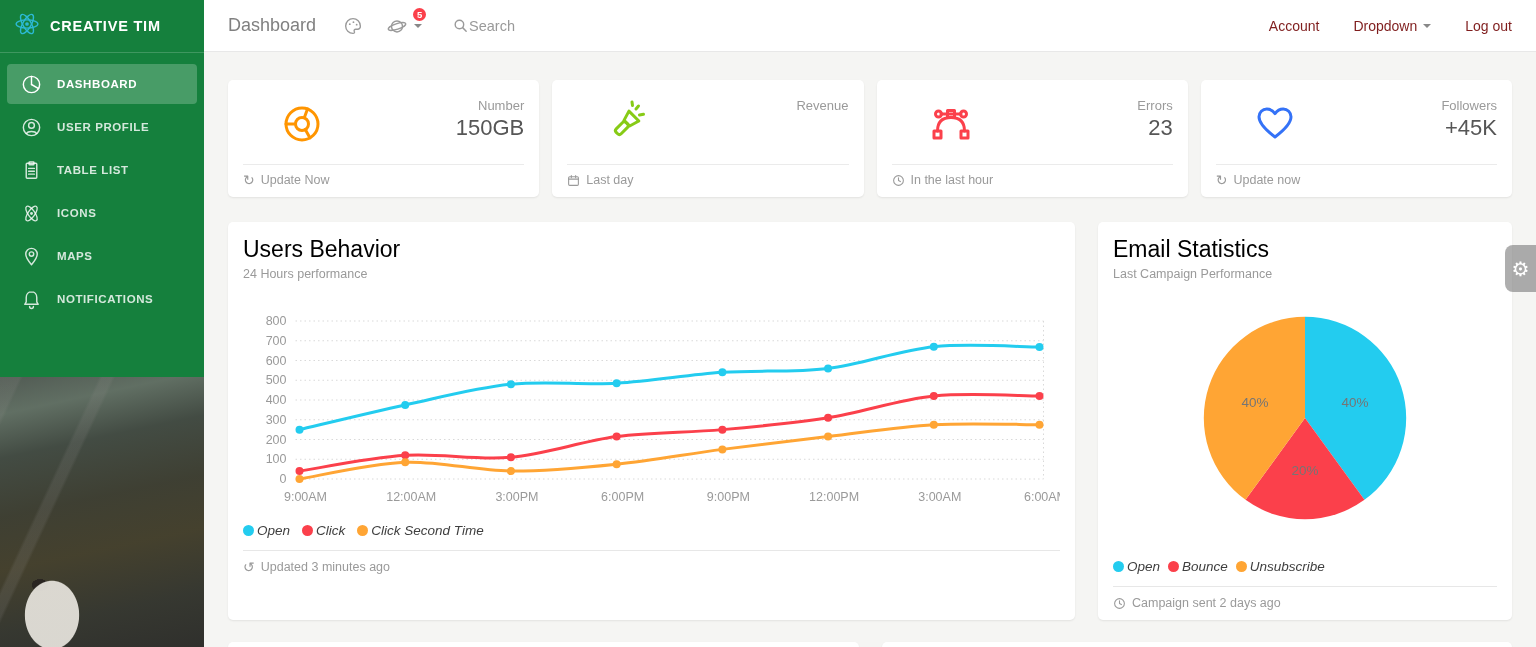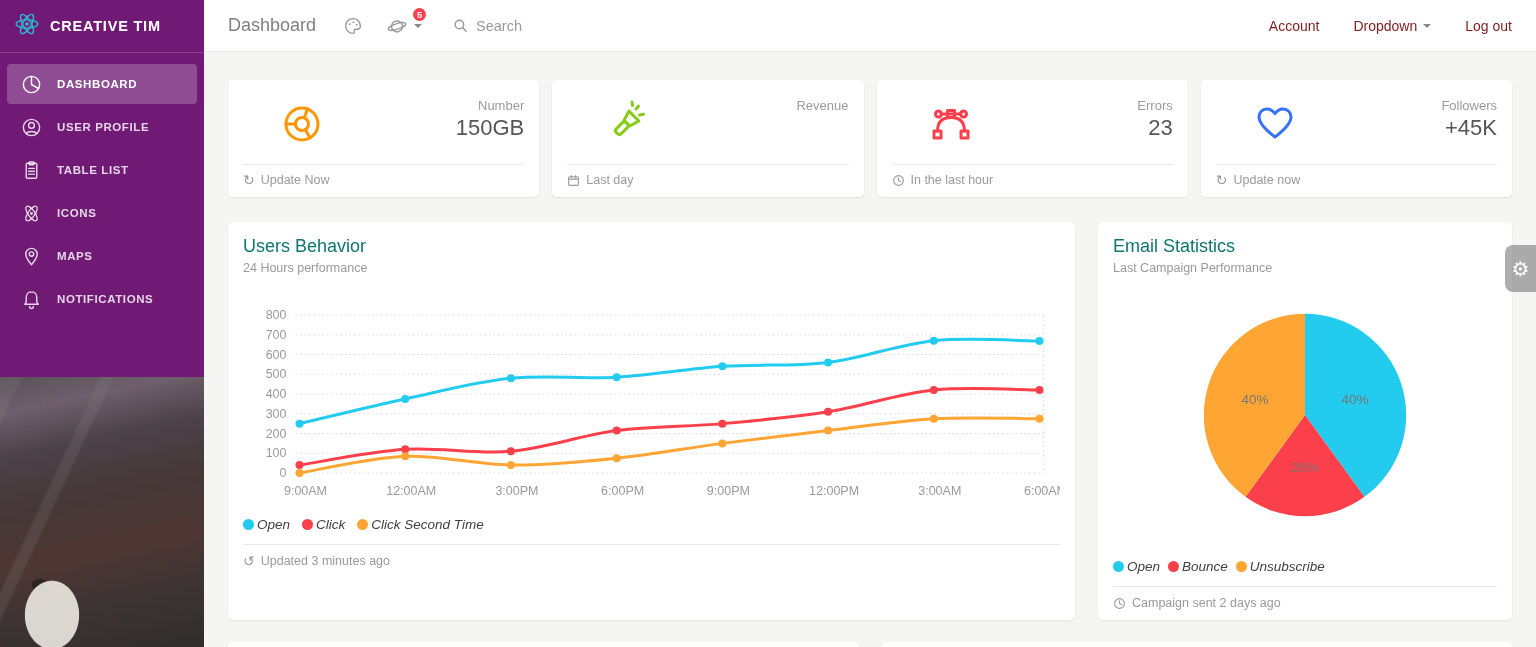--- a/index.html
+++ b/index.html
@@ -1,19 +1,19 @@
 <!DOCTYPE html>
 <html><head>
 <meta charset="utf-8">
 <style>
   * { margin:0; padding:0; box-sizing:border-box; }
   html,body { width:1536px; height:647px; overflow:hidden; font-family:"Liberation Sans",sans-serif; background:#f5f5f3; }
 
   
-  .sidebar { position:fixed; left:0; top:0; width:204px; height:647px; background:#701a75; z-index:30; }
+  .sidebar { position:fixed; left:0; top:0; width:204px; height:647px; background:#15803d; z-index:30; }
   .sidebar-photo { position:absolute; left:0; bottom:0; width:100%; height:270px; z-index:0;
     background:
       radial-gradient(46px 58px at 52px 238px, rgba(232,229,222,.92) 58%, rgba(60,55,50,0) 60%),
       radial-gradient(14px 10px at 40px 208px, rgba(40,35,32,.9) 58%, rgba(0,0,0,0) 60%),
       linear-gradient(168deg, rgba(88,87,86,.9) 0%, rgba(110,108,106,.85) 12%, rgba(72,70,68,.9) 26%, rgba(66,58,50,.92) 45%, rgba(74,58,44,.9) 62%, rgba(56,52,48,.95) 82%, rgba(48,46,44,.98) 100%);
   }
   .sidebar-photo::before { content:""; position:absolute; inset:0;
     background:linear-gradient(115deg, rgba(150,148,145,.25) 6%, rgba(0,0,0,0) 7% 30%, rgba(140,138,135,.3) 31% 34%, rgba(0,0,0,0) 35%);
     opacity:.6; }
   .brand { position:relative; z-index:2; height:53px; display:flex; align-items:center; gap:10px; padding:0 14px; border-bottom:1px solid rgba(255,255,255,.18); }
@@ -26,21 +26,21 @@
   .nav-icon { display:flex; width:24px; justify-content:center; }
 
   
   .main { margin-left:204px; }
   .navbar { height:52px; background:#fff; border-bottom:1px solid #e8e8e8; display:flex; align-items:center; padding:0 24px; }
   .page-title { font-size:18px; color:#808080; margin-right:26px; }
   .nb-icon-btn { position:relative; margin-right:22px; display:flex; align-items:center; color:#9a9a9a; cursor:pointer; }
   .badge { position:absolute; top:-9px; right:-6px; min-width:17px; height:17px; border-radius:9px; background:#FB404B; border:2px solid #fff;
     color:#fff; font-size:9.5px; font-weight:bold; display:flex; align-items:center; justify-content:center; padding:0 2px; }
   .caret { display:inline-block; width:0; height:0; border-left:4px solid transparent; border-right:4px solid transparent; border-top:4px solid #888; margin-left:6px; }
-  .searchbox { display:flex; align-items:center; gap:7px; color:#9a9a9a; font-size:14.5px; cursor:text; margin-left:8px; }
+  .searchbox { display:flex; align-items:center; color:#9a9a9a; font-size:14.5px; cursor:text; margin-left:8px; }
   .nav-right { margin-left:auto; display:flex; align-items:center; gap:34px; }
   .nav-link { color:#7f1d1d; font-size:14px; cursor:pointer; display:flex; align-items:center; }
 
   .content { padding:28px 24px 0 24px; }
 
   
   .card { background:#fff; border-radius:5px; box-shadow:0 1px 2px rgba(0,0,0,.08); }
   .stats-row { display:flex; gap:13px; margin-bottom:25px; }
   .stat-card { flex:1; height:117px; padding:14px 15px 10px 15px; display:flex; flex-direction:column; }
   .stat-top { display:flex; flex:1; }
@@ -48,21 +48,21 @@
   .stat-text { flex:1; text-align:right; }
   .stat-label { font-size:13px; color:#9a9a9a; margin-top:4px; }
   .stat-value { font-size:22px; color:#565656; margin-top:2px; }
   .card-footer { border-top:1px solid #ebebeb; padding-top:8px; font-size:12.5px; color:#9a9a9a; display:flex; align-items:center; gap:6px; }
   .glyph { font-size:14px; line-height:1; }
 
   .charts-row { display:flex; gap:23px; margin-bottom:22px; }
   .chart-card { height:398px; padding:14px 15px 10px 15px; display:flex; flex-direction:column; }
   .chart-card.left { width:847px; }
   .chart-card.right { width:414px; }
-  .card-title { font-size:18px; color:#0f766e; }
+  .card-title { font-size:23px; color:#000000; }
   .card-subtitle { font-size:12.5px; color:#9a9a9a; margin-top:4px; }
   .line-chart-wrap { margin-top:26px; height:206px; overflow:hidden; }
   .pie-wrap { flex:1; display:flex; align-items:center; justify-content:center; padding-top:6px; }
   .legend { display:flex; gap:12px; font-size:13.5px; color:#3f3f3f; align-items:center; margin-top:10px; }
   .legend-item { display:flex; align-items:center; gap:3px;font-style:italic; }
   .dot { width:11px; height:11px; border-radius:50%; display:inline-block; }
   .chart-hr { border:none; border-top:1px solid #e7e7e7; margin:12px 0 9px 0; }
 
   .bottom-row { display:flex; gap:23px; }
   .bottom-card { flex:1; height:40px; }

